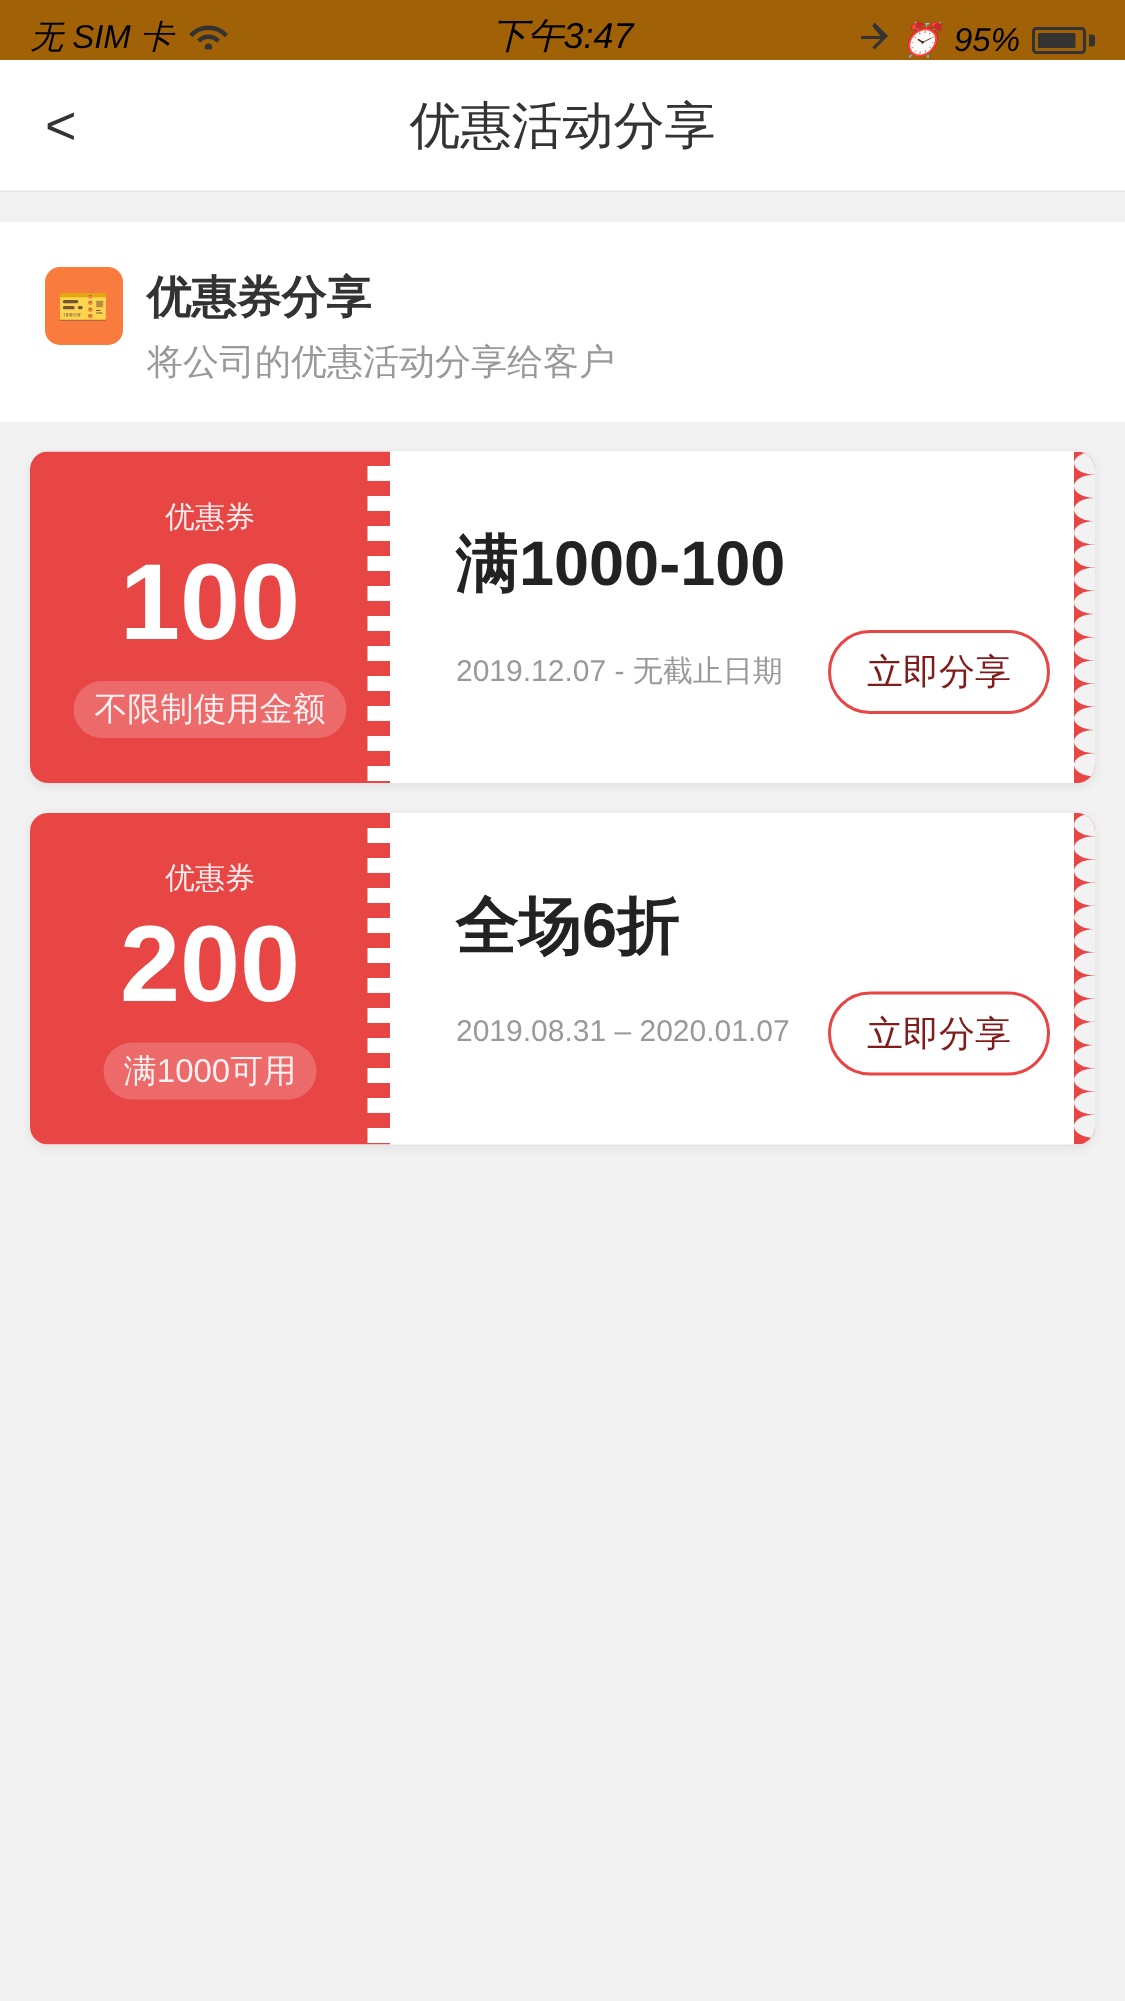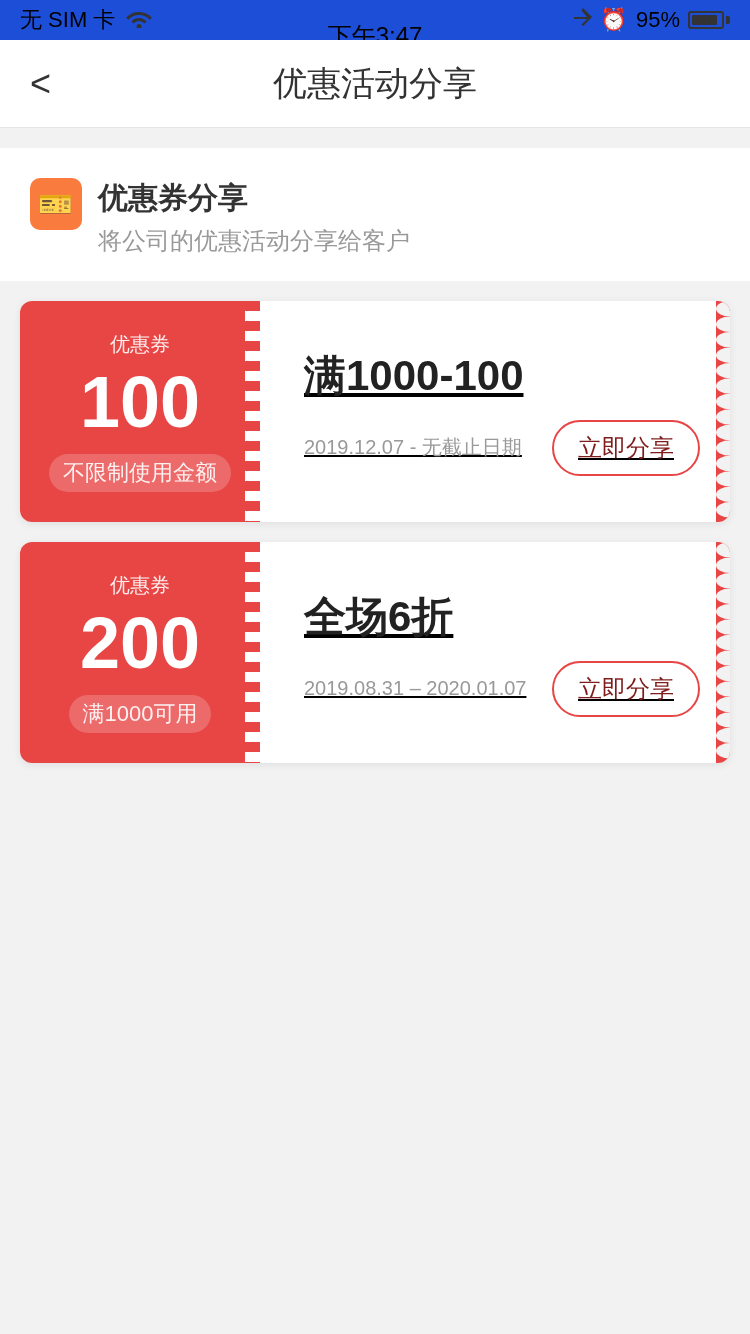--- a/index.html
+++ b/index.html
@@ -9,27 +9,28 @@
       min-height: 1334px;
       background: #f2f2f2;
       font-family: -apple-system, "PingFang SC", "Helvetica Neue", sans-serif;
       overflow-x: hidden;
     }
 
     
     .status-bar {
       width: 100%;
       height: 40px;
-      background: #1d4ed8;
-      display: flex;
-      align-items: center;
+      background: #a16207;
+      display: flex;
+      align-items: flex-end;
       justify-content: space-between;
       padding: 0 20px;
       font-size: 24px;
       font-weight: 500;
+      font-style: italic;
     }
     .status-left {
       display: flex;
       align-items: center;
       gap: 10px;
       font-size: 22px;
     }
     .status-center {
       font-size: 24px;
       font-weight: 500;
@@ -216,21 +217,20 @@
     }
 
     
     .coupon-right {
       flex: 1;
       padding: 30px 30px 30px 44px;
       display: flex;
       flex-direction: column;
       justify-content: center;
       gap: 16px;
-      text-decoration: underline;
     }
     .coupon-title {
       font-size: 42px;
       font-weight: 700;
       color: #222;
     }
     .coupon-meta {
       display: flex;
       align-items: center;
       justify-content: flex-start;

